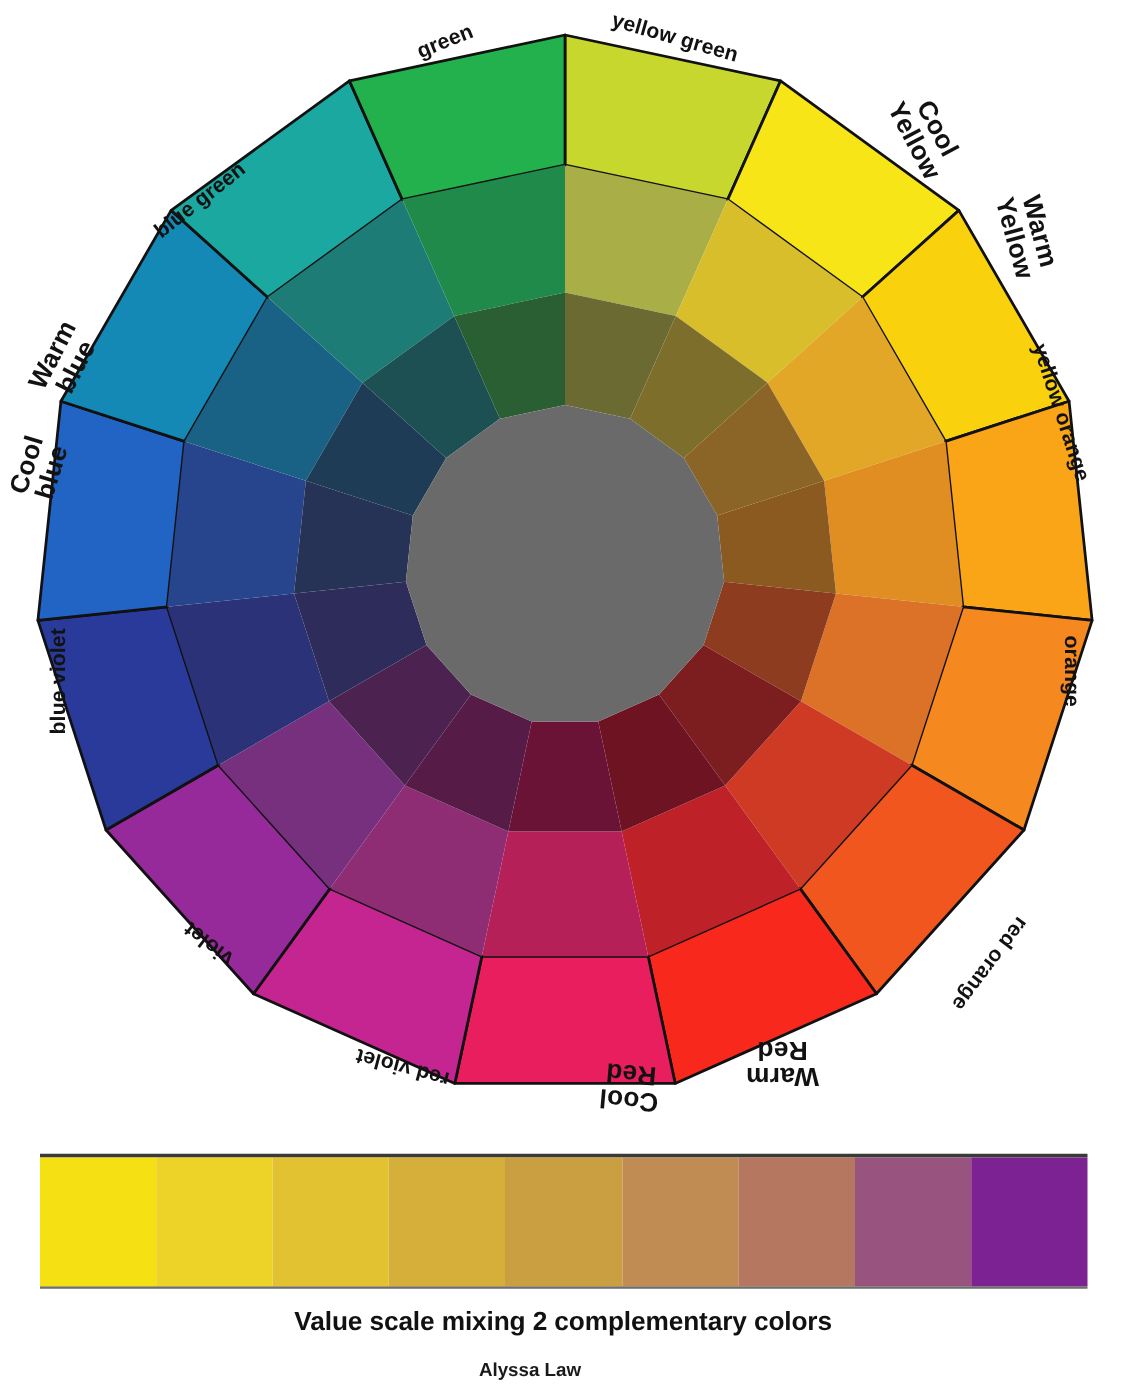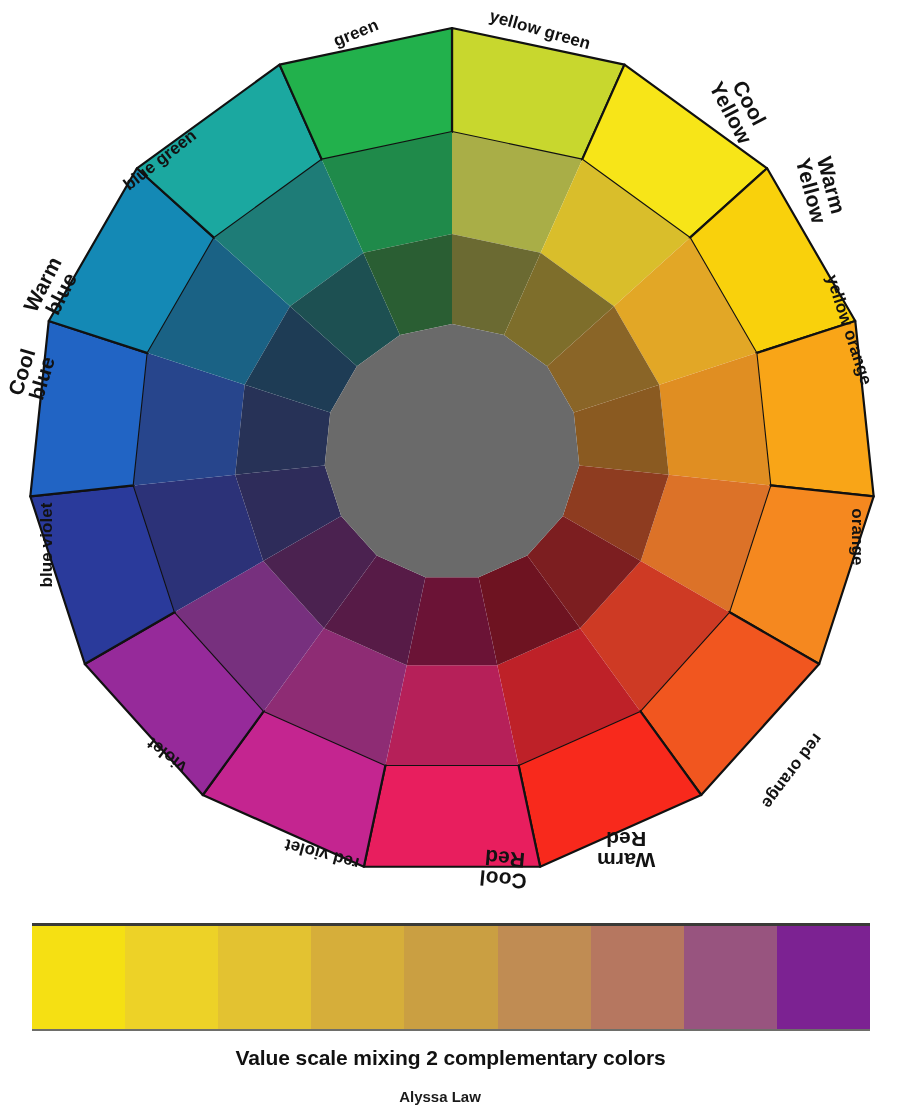--- a/index.html
+++ b/index.html
@@ -82,21 +82,21 @@
     top: 1046;
     width: 901px;
     text-align: center;
     font-size: 21px;
     font-weight: 700;
     color: #111111;
     letter-spacing: -0.1px;
   }
   #caption-author {
     position: absolute;
-    left: 16px;
+    left: 0;
     width: 848px;
     text-align: center;
     font-size: 15px;
     font-weight: 700;
     color: #1a1a1a;
   }
 </style>
 </head>
 <body>
 

